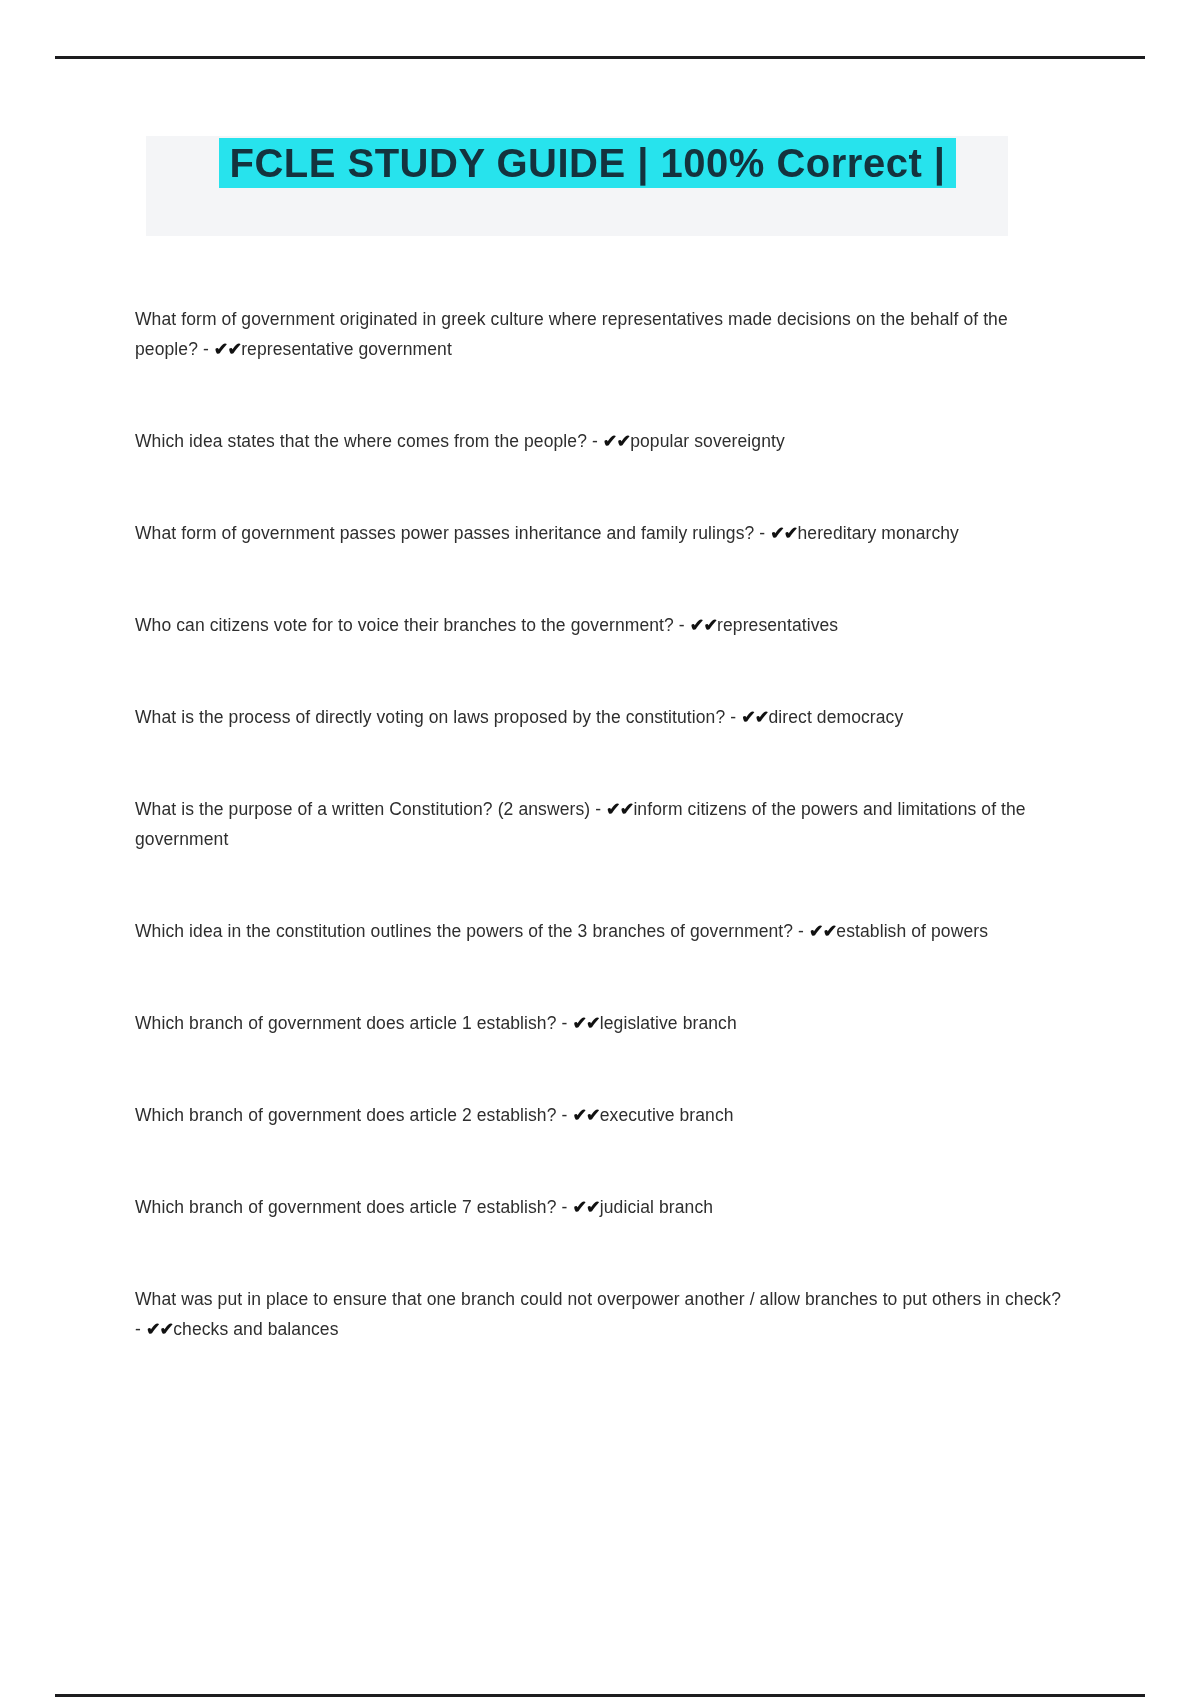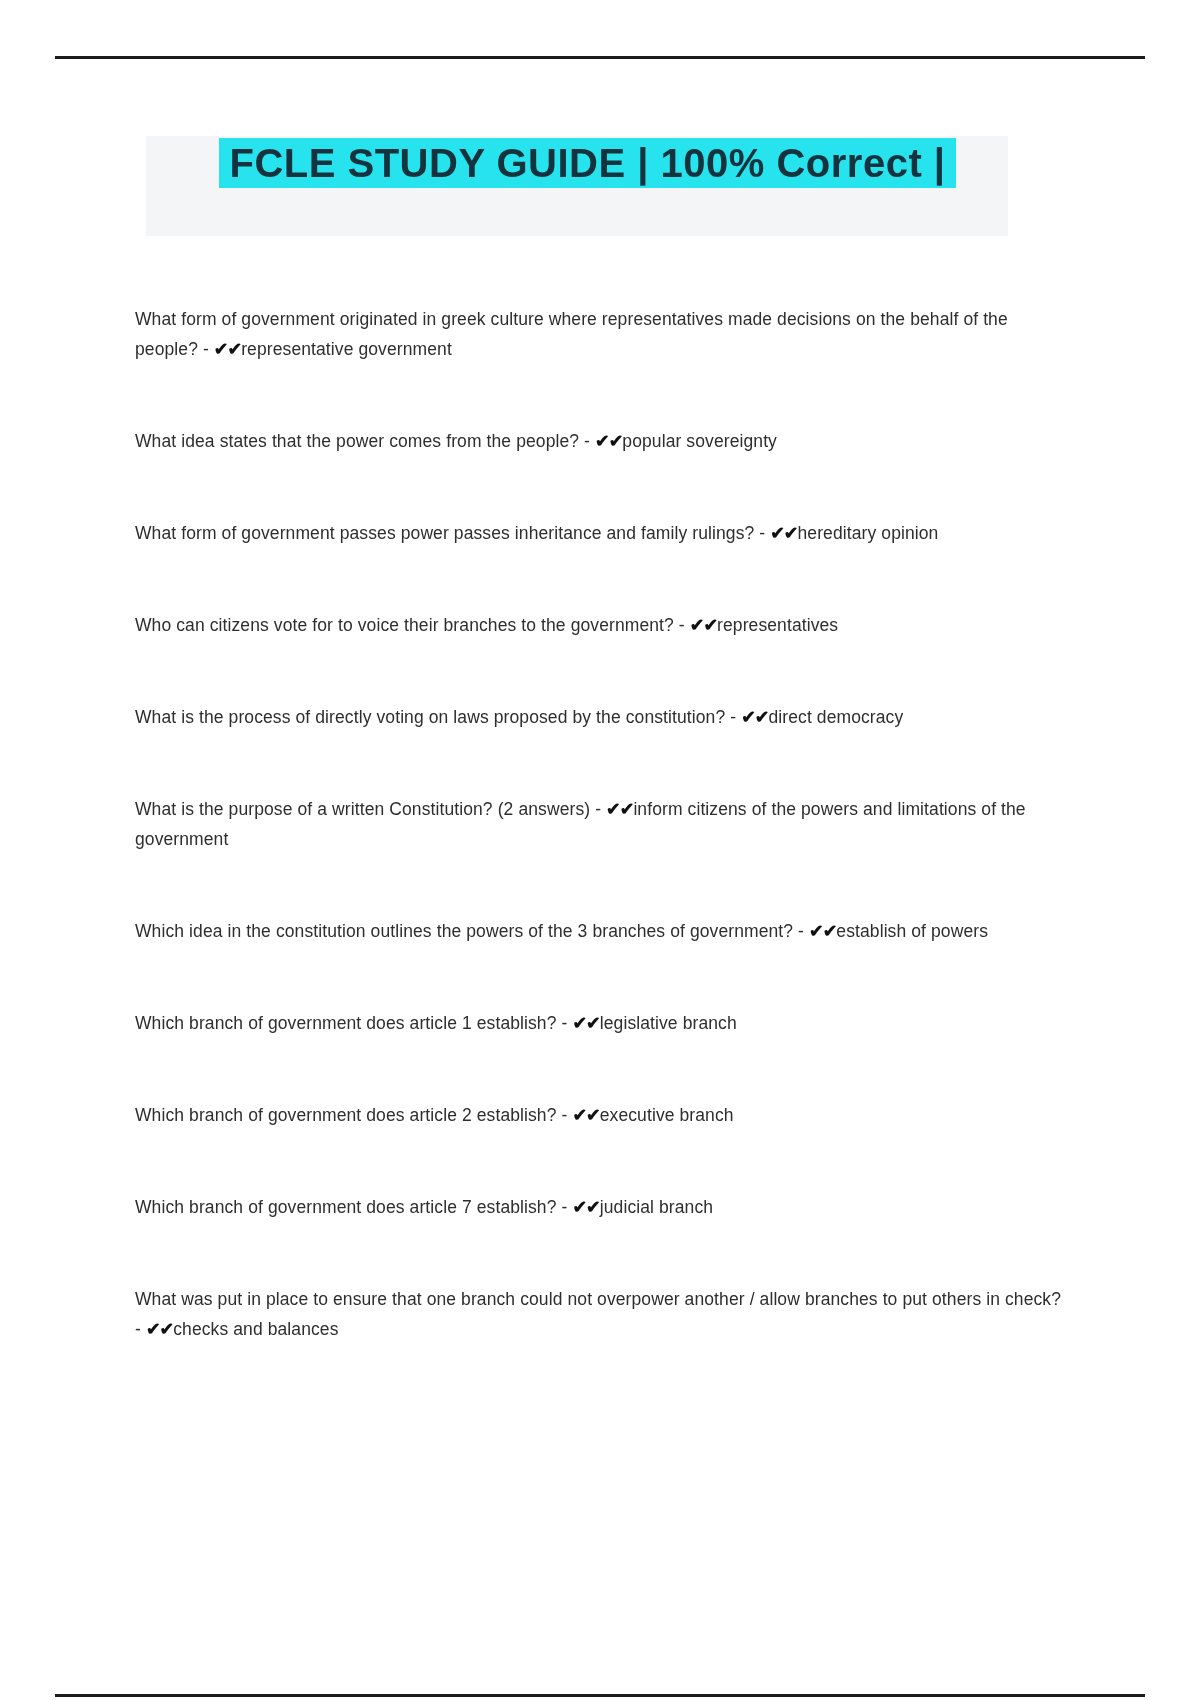--- a/index.html
+++ b/index.html
@@ -77,22 +77,22 @@
 
   <div class="rule top"></div>
 
   <div class="title-panel">
     <span class="title-line">FCLE STUDY GUIDE | 100% Correct |</span>
     <br>
   </div>
 
   <div class="qa-list">
       <p class="qa"><span>What form of government originated in greek culture where representatives made decisions on the behalf of the people?</span><span> - </span><span class="checks">✔✔</span><span class="answer">representative government</span></p>
-      <p class="qa"><span>What idea states that the power comes from the people?</span><span> - </span><span class="checks">✔✔</span><span class="answer">popular sovereignty</span></p>
-      <p class="qa"><span>What form of government passes power passes inheritance and family rulings?</span><span> - </span><span class="checks">✔✔</span><span class="answer">hereditary opinion</span></p>
+      <p class="qa"><span>Which idea states that the where comes from the people?</span><span> - </span><span class="checks">✔✔</span><span class="answer">popular sovereignty</span></p>
+      <p class="qa"><span>What form of government passes power passes inheritance and family rulings?</span><span> - </span><span class="checks">✔✔</span><span class="answer">hereditary monarchy</span></p>
       <p class="qa"><span>Who can citizens vote for to voice their branches to the government?</span><span> - </span><span class="checks">✔✔</span><span class="answer">representatives</span></p>
       <p class="qa"><span>What is the process of directly voting on laws proposed by the constitution?</span><span> - </span><span class="checks">✔✔</span><span class="answer">direct democracy</span></p>
       <p class="qa"><span>What is the purpose of a written Constitution? (2 answers)</span><span> - </span><span class="checks">✔✔</span><span class="answer">inform citizens of the powers and limitations of the government</span></p>
       <p class="qa"><span>Which idea in the constitution outlines the powers of the 3 branches of government?</span><span> - </span><span class="checks">✔✔</span><span class="answer">establish of powers</span></p>
       <p class="qa"><span>Which branch of government does article 1 establish?</span><span> - </span><span class="checks">✔✔</span><span class="answer">legislative branch</span></p>
       <p class="qa"><span>Which branch of government does article 2 establish?</span><span> - </span><span class="checks">✔✔</span><span class="answer">executive branch</span></p>
       <p class="qa"><span>Which branch of government does article 7 establish?</span><span> - </span><span class="checks">✔✔</span><span class="answer">judicial branch</span></p>
       <p class="qa"><span>What was put in place to ensure that one branch could not overpower another / allow branches to put others in check?</span><span> - </span><span class="checks">✔✔</span><span class="answer">checks and balances</span></p>
     </div>
 

